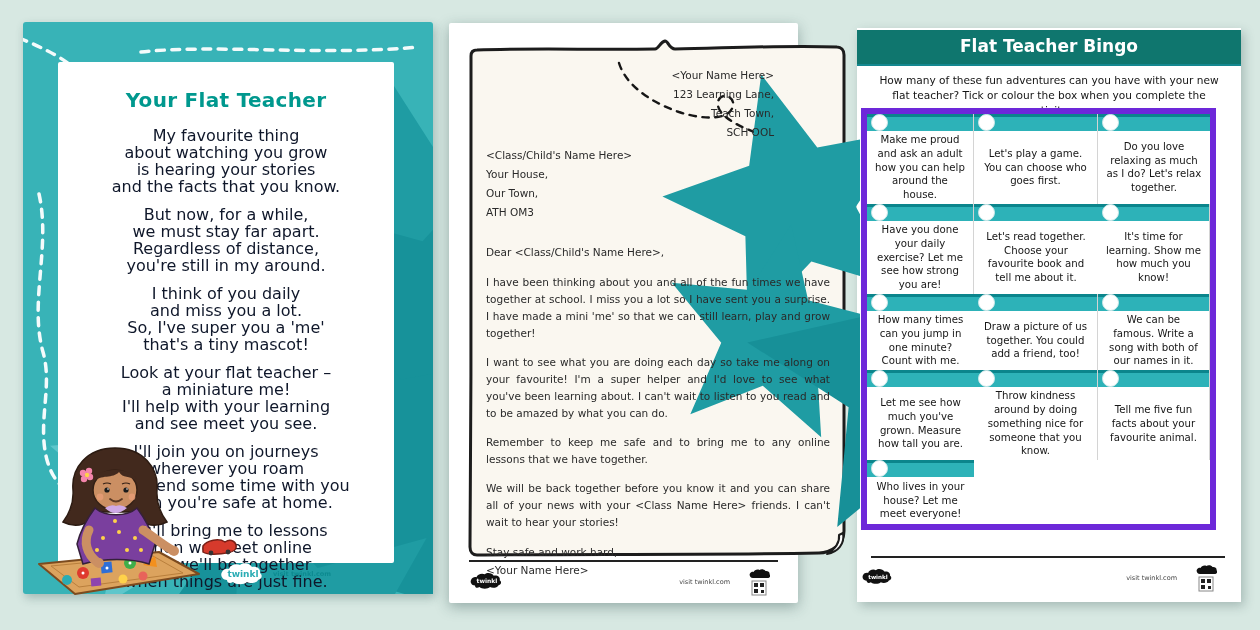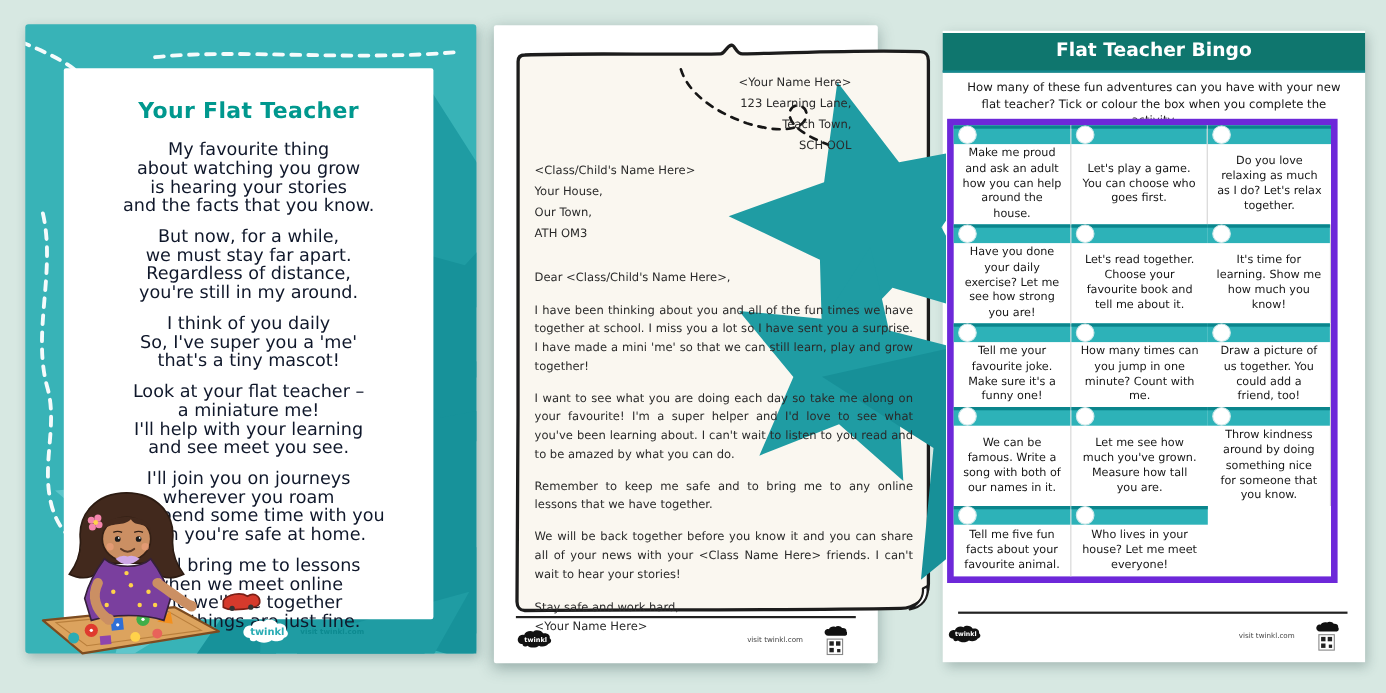--- a/index.html
+++ b/index.html
@@ -109,20 +109,21 @@
         <div class="poem-line">and the facts that you know.</div>
       </div>
       <div class="stanza">
         <div class="poem-line">But now, for a while,</div>
         <div class="poem-line">we must stay far apart.</div>
         <div class="poem-line">Regardless of distance,</div>
         <div class="poem-line">you're still in my around.</div>
       </div>
       <div class="stanza">
         <div class="poem-line">I think of you daily</div>
+        <div class="poem-line">and miss you a lot.</div>
         <div class="poem-line">So, I've super you a 'me'</div>
         <div class="poem-line">that's a tiny mascot!</div>
       </div>
       <div class="stanza">
         <div class="poem-line">Look at your flat teacher –</div>
         <div class="poem-line">a miniature me!</div>
         <div class="poem-line">I'll help with your learning</div>
         <div class="poem-line">and see meet you see.</div>
       </div>
       <div class="stanza">
@@ -311,25 +312,20 @@
         <div class="cell-band"></div>
         <span class="tick-circle"></span>
         <div class="cell-text">Let's read together. Choose your favourite book and tell me about it.</div>
       </div>
 
     <div class="bingo-cell">
         <div class="cell-band"></div>
         <span class="tick-circle"></span>
         <div class="cell-text">It's time for learning. Show me how much you know!</div>
       </div>
-    <div class="bingo-cell">
-        <div class="cell-band"></div>
-        <span class="tick-circle"></span>
-        <div class="cell-text">Tell me your favourite joke. Make sure it's a funny one!</div>
-      </div>
     <div class="bingo-cell last">
         <div class="cell-band"></div>
         <span class="tick-circle"></span>
         <div class="cell-text">How many times can you jump in one minute? Count with me.</div>
       </div>
 
     <div class="bingo-cell">
         <div class="cell-band"></div>
         <span class="tick-circle"></span>
         <div class="cell-text">Draw a picture of us together. You could add a friend, too!</div>

